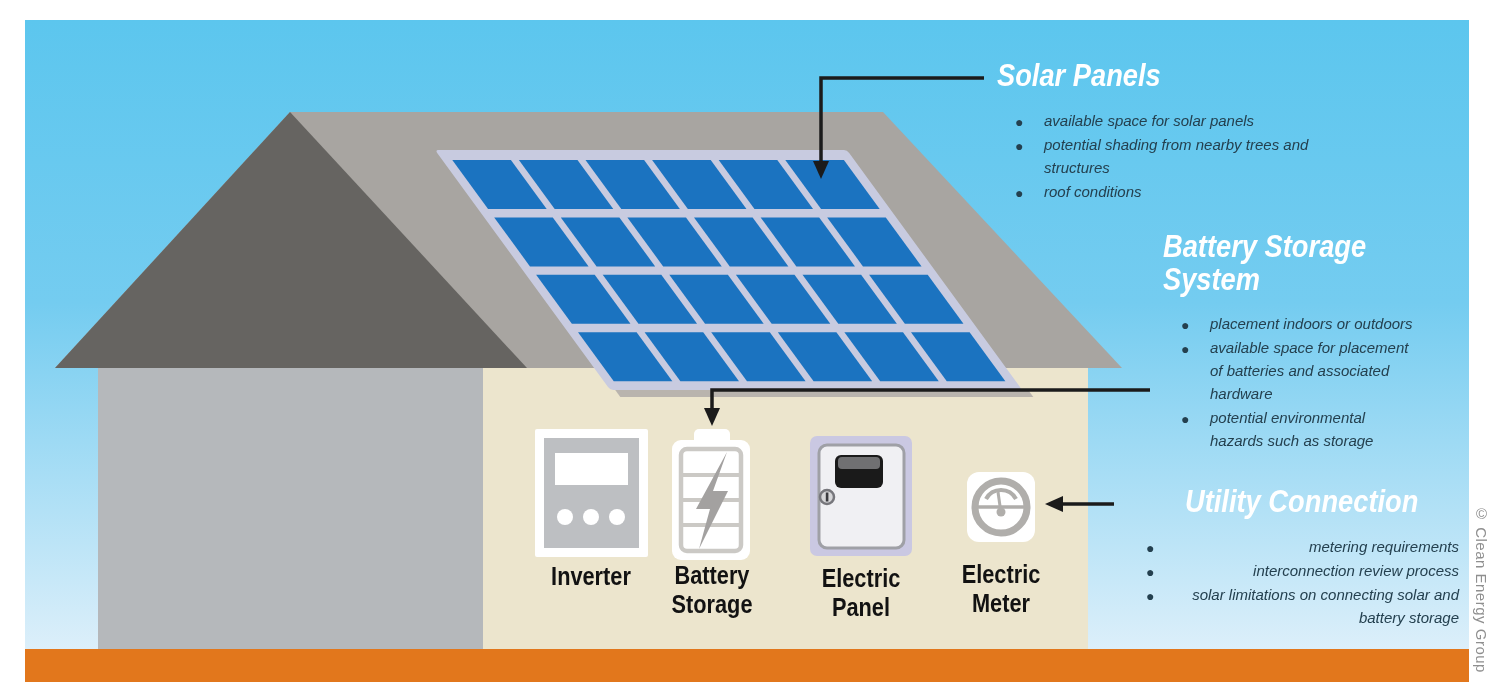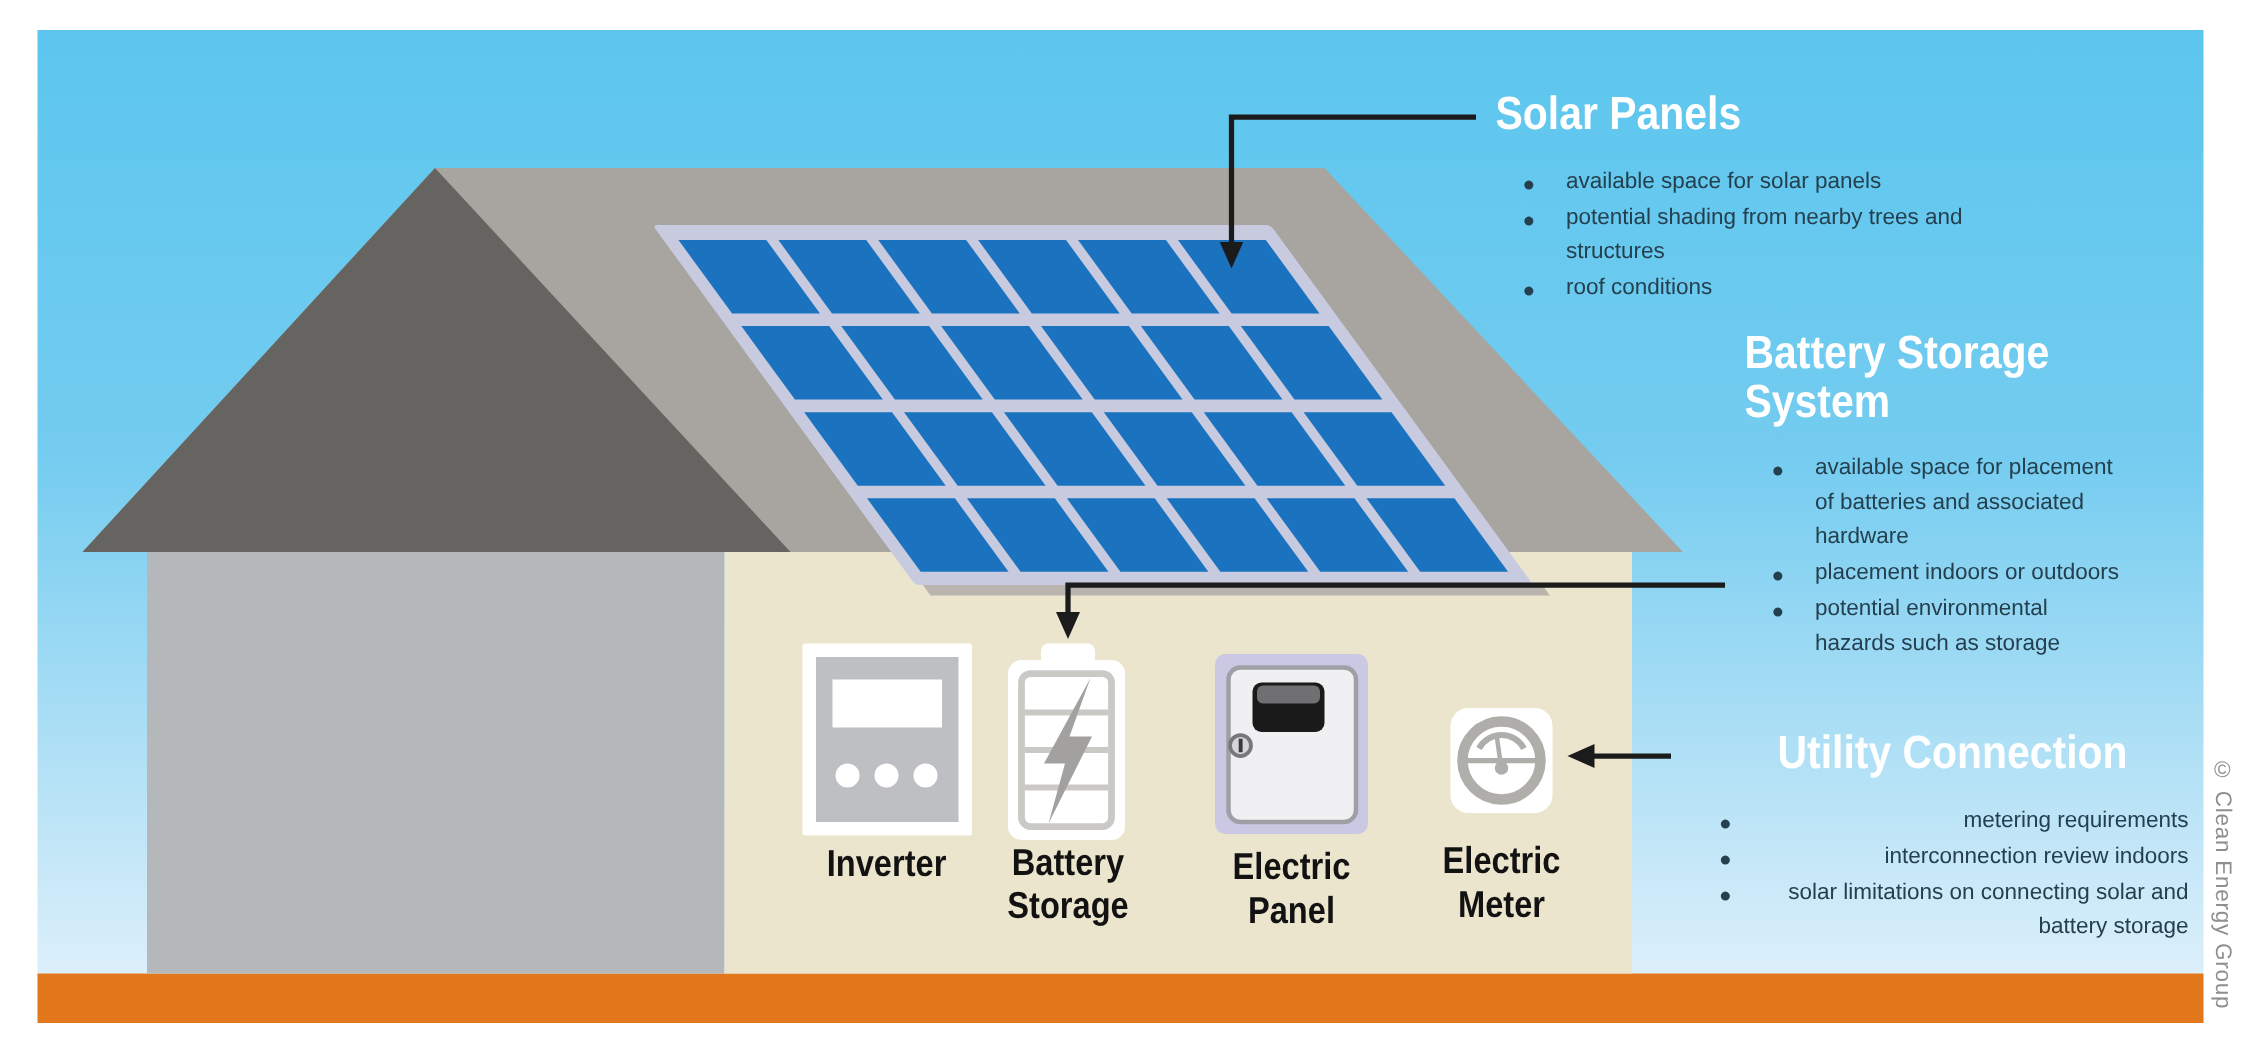--- a/index.html
+++ b/index.html
@@ -1,42 +1,42 @@
 <!DOCTYPE html>
 <html><head>
 <meta charset="utf-8">
 <style>
   html,body{margin:0;padding:0;}
   body{
     width:1500px;height:700px;position:relative;background:#ffffff;
     font-family:"Liberation Sans",sans-serif;overflow:hidden;
   }
   #scene-svg{position:absolute;left:0;top:0;}
-  .ann{position:absolute;color:#24404f;}
+  .ann{position:absolute;color:#24404f;font-style:italic;}
   .ann-title{
     color:#ffffff;font-weight:bold;font-size:31px;line-height:1.05;
     transform:scaleX(0.88);transform-origin:0 0;margin:0 0 7px 0;
   }
   .nowrap{white-space:nowrap;}
   ul.bullets{list-style:none;margin:16px;padding:0;font-size:15px;line-height:23px;}
   ul.bullets li{position:relative;padding-left:31px;margin:0 0 1px 0;}
   ul.bullets li::before{
     content:"\25CF";position:absolute;left:2px;top:2px;font-size:14px;
   }
   .equip-label{
     position:absolute;text-align:center;color:#121212;font-weight:bold;
     font-size:25px;line-height:29px;transform:scaleX(0.87);transform-origin:50% 0;
   }
   .credit{
     position:absolute;left:1473px;top:505px;height:200px;
     writing-mode:vertical-rl;font-size:15px;color:#8f8f8f;letter-spacing:0.5px;
   }
   #ann-solar{left:997px;top:60px;width:330px;}
   #ann-solar ul{width:305px;}
-  #ann-battery{left:1163px;top:219px;width:260px;}
+  #ann-battery{left:1163px;top:231px;width:260px;}
   #ann-battery .ann-title{width:245px;}
   #ann-battery ul{width:242px;}
   #ann-utility{left:1128px;top:486px;width:330px;text-align:right;}
   #ann-utility ul{width:315px;}
   #label-inverter{left:529px;top:562px;width:124px;}
   #label-battery{left:662px;top:561px;width:100px;}
   #label-panel{left:811px;top:564px;width:100px;}
   #label-meter{left:951px;top:560px;width:100px;}
 </style>
 </head>
@@ -140,31 +140,31 @@
   <ul class="bullets">
     <li>available space for solar panels</li>
     <li>potential shading from nearby trees and structures</li>
     <li>roof conditions</li>
   </ul>
 </div>
 
 <div class="ann" id="ann-battery">
   <h3 class="ann-title">Battery Storage System</h3>
   <ul class="bullets">
+    <li>placement indoors or outdoors</li>
     <li>available space for placement of batteries and associated hardware</li>
-    <li>placement indoors or outdoors</li>
     <li>potential environmental hazards such as storage</li>
   </ul>
 </div>
 
 <div class="ann" id="ann-utility">
   <h3 class="ann-title nowrap">Utility Connection</h3>
   <ul class="bullets">
     <li>metering requirements</li>
-    <li>interconnection review indoors</li>
+    <li>interconnection review process</li>
     <li>solar limitations on connecting solar and battery storage</li>
   </ul>
 </div>
 
 <div class="equip-label" id="label-inverter">Inverter</div>
 <div class="equip-label" id="label-battery">Battery Storage</div>
 <div class="equip-label" id="label-panel">Electric Panel</div>
 <div class="equip-label" id="label-meter">Electric Meter</div>
 
 <div class="credit">© Clean Energy Group</div>

